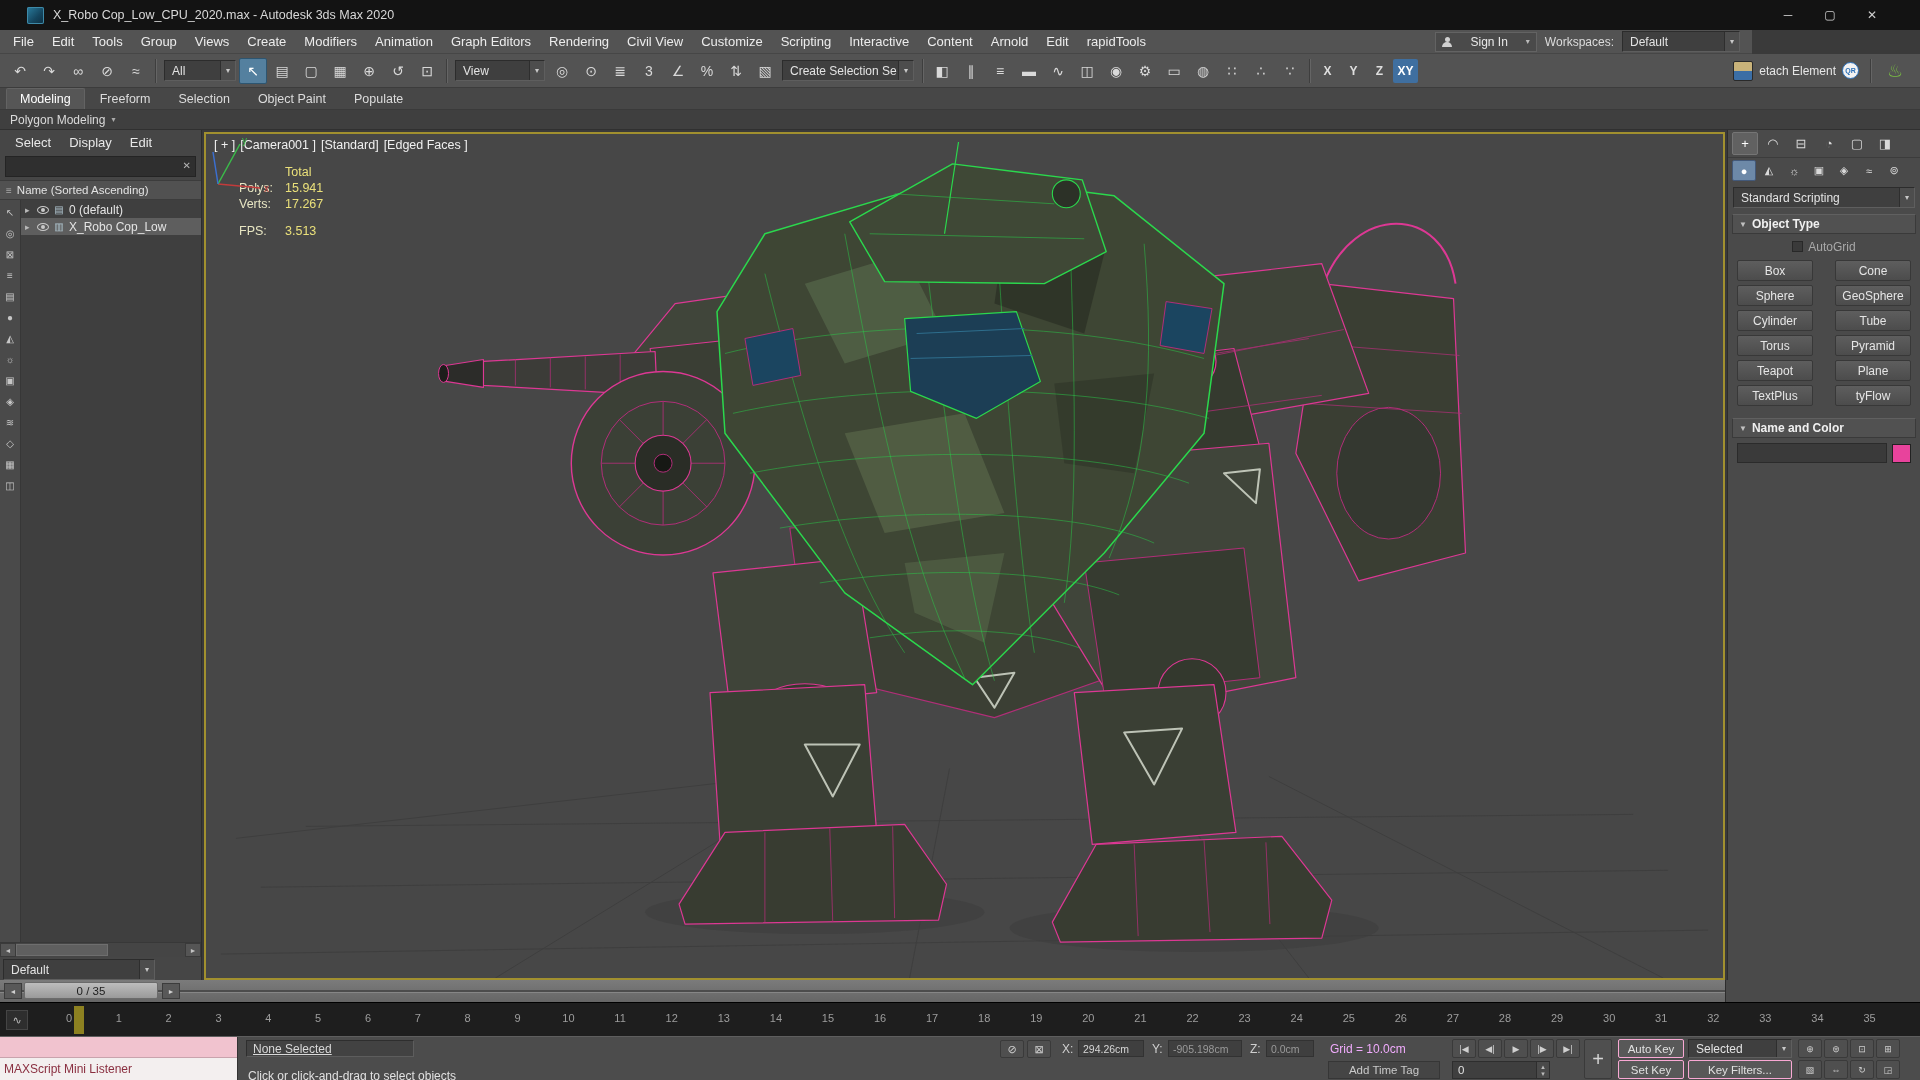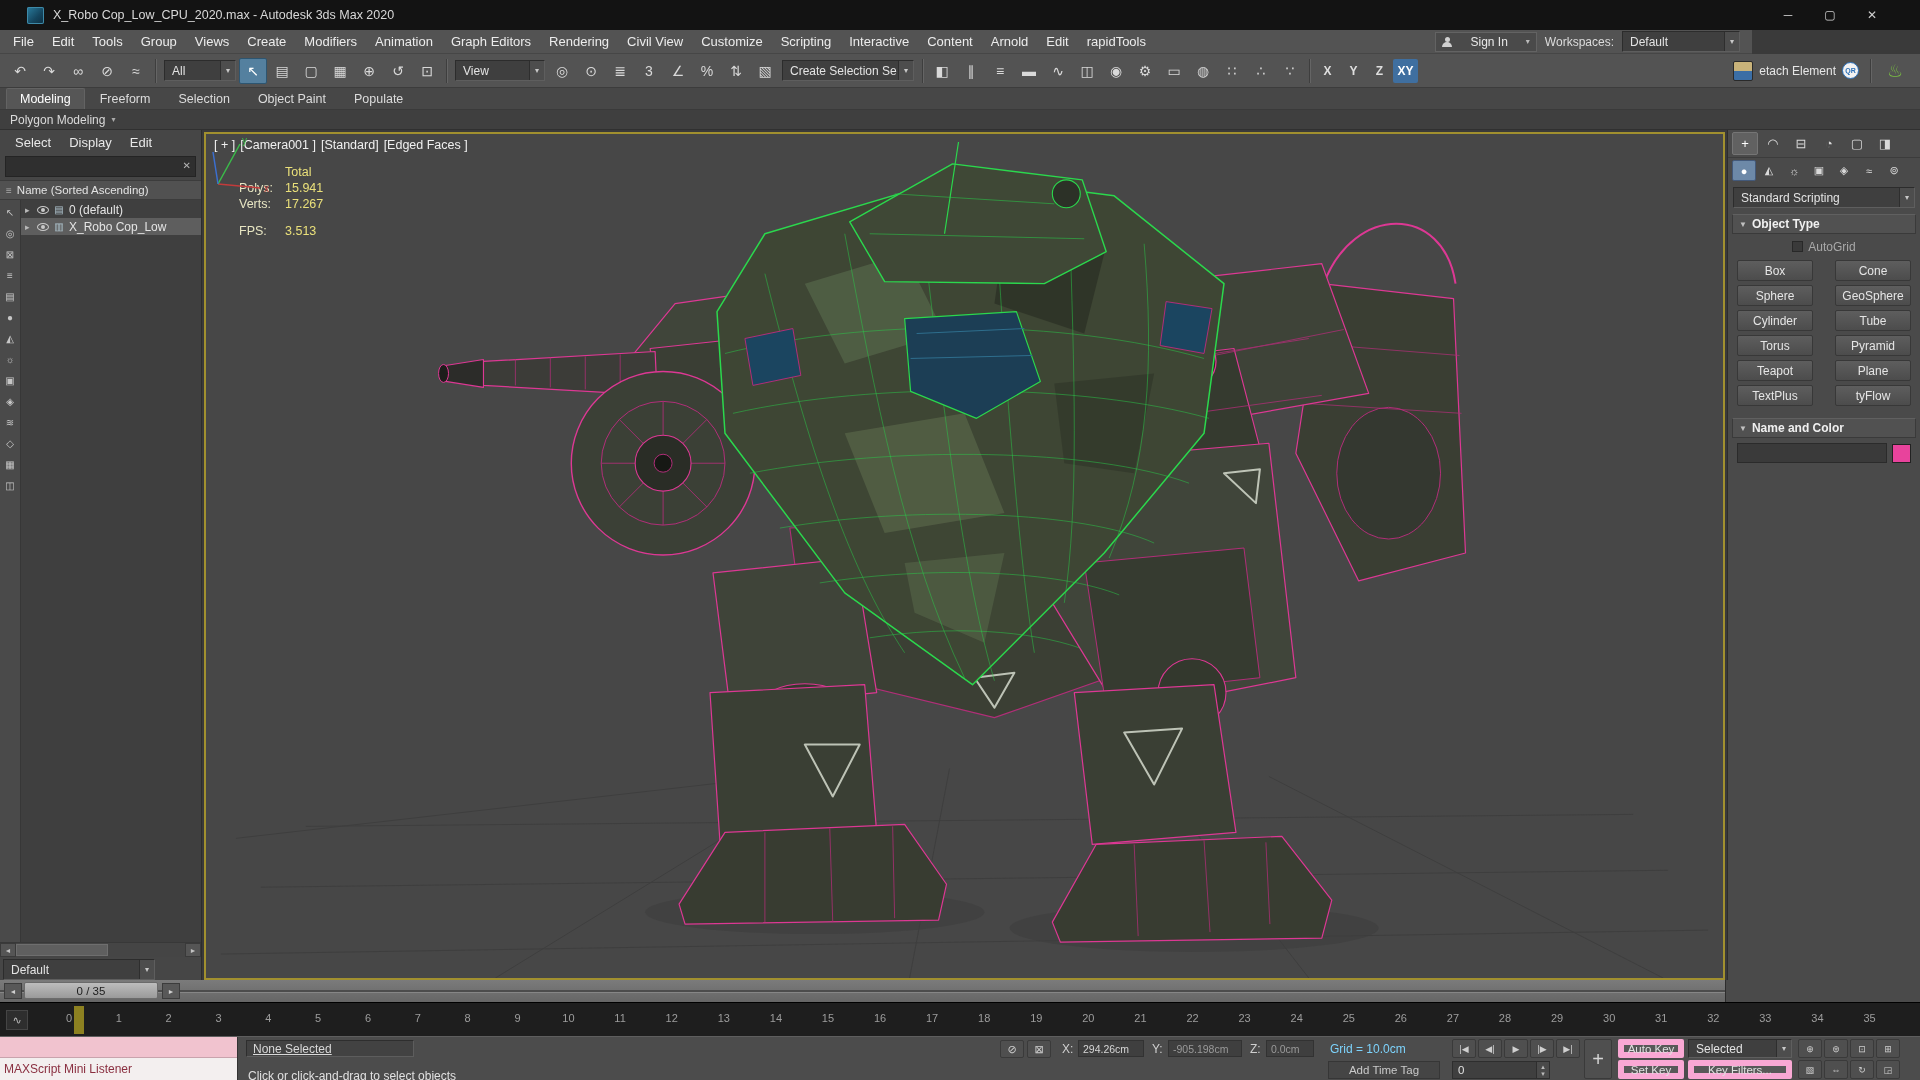--- a/index.html
+++ b/index.html
@@ -125,25 +125,25 @@
   .listener { position:absolute; left:0; top:0; width:238px; height:44px; border-right:1px solid #333; }
   .listener-pink { height:21px; background:#f1c3cf; border-bottom:1px solid #c9a3ad; }
   .listener-white { height:22px; background:#f3efef; color:#8a2f40; font-size:12px; display:flex; align-items:center; padding-left:4px; }
   .status-box { position:absolute; background:#424242; border:1px solid #2e2e2e; border-right-color:#5d5d5d; border-bottom-color:#5d5d5d; color:#d9d9d9; font-size:12px; display:flex; align-items:center; padding:0 6px; }
   .none-sel { left:246px; top:3px; width:168px; height:17px;text-decoration:underline; }
   .prompt { position:absolute; left:248px; top:32px; color:#e0e0e0; font-size:12px; }
   .mini-icon { position:absolute; width:24px; height:18px; background:#4f4f4f; border:1px solid #3a3a3a; color:#cfcfcf; font-size:11px; display:flex; align-items:center; justify-content:center; border-radius:2px; }
   .coord-label { position:absolute; top:5px; color:#cfcfcf; font-size:12px; }
   .coord-box { position:absolute; top:3px; height:17px; background:#3f3f3f; border:1px solid #323232; color:#d6d6d6; font-size:10.5px; display:flex; align-items:center; padding:0 4px; white-space:nowrap; overflow:hidden; }
   .coord-box.dim { color:#9a9a9a; }
-  .grid-label { position:absolute; top:5px; color:#7dd3fc; font-size:12px; }
+  .grid-label { position:absolute; top:5px; color:#f0abfc; font-size:12px; }
   .transport { position:absolute; left:1452px; top:2px; display:flex; gap:2px; }
   .transport .tbicon, .nav-cluster .tbicon { width:24px; height:19px; background:#4f4f4f; border:1px solid #3a3a3a; color:#cfcfcf; font-size:9px; }
   .setkeys { position:absolute; left:1584px; top:2px; width:28px; height:40px; background:#4f4f4f; border:1px solid #3a3a3a; border-radius:2px; color:#d5d5d5; font-size:20px; display:flex; align-items:center; justify-content:center; }
-  .sb-btn { position:absolute; height:19px; background:#585858; border:6px solid #f9a8d4; border-radius:2px; color:#e0e0e0; font-size:11.5px; display:flex; align-items:center; justify-content:center; }
+  .sb-btn { position:absolute; height:19px; background:#585858; border:1px solid #f9a8d4; border-radius:2px; color:#e0e0e0; font-size:11.5px; display:flex; align-items:center; justify-content:center; }
   .sb-dd { position:absolute; height:19px; }
   .time-spinner { position:absolute; left:1452px; top:24px; width:98px; height:18px; background:#3f3f3f; border:1px solid #2e2e2e; display:flex; align-items:center; color:#e0e0e0; font-size:11.5px; }
   .time-spinner .tval { flex:1; padding-left:5px; }
   .spin-arrows { width:13px; display:flex; flex-direction:column; align-items:center; line-height:7px; font-size:7px; color:#bbb; border-left:1px solid #2e2e2e; background:#4a4a4a; height:100%; justify-content:center; }
   .addtag { position:absolute; left:1328px; top:24px; width:112px; height:18px; background:#454545; border:1px solid #363636; color:#c9c9c9; font-size:11.5px; display:flex; align-items:center; justify-content:center; }
   .nav-cluster { position:absolute; display:flex; gap:2px; }
 </style>
 </head>
 <body>
 

